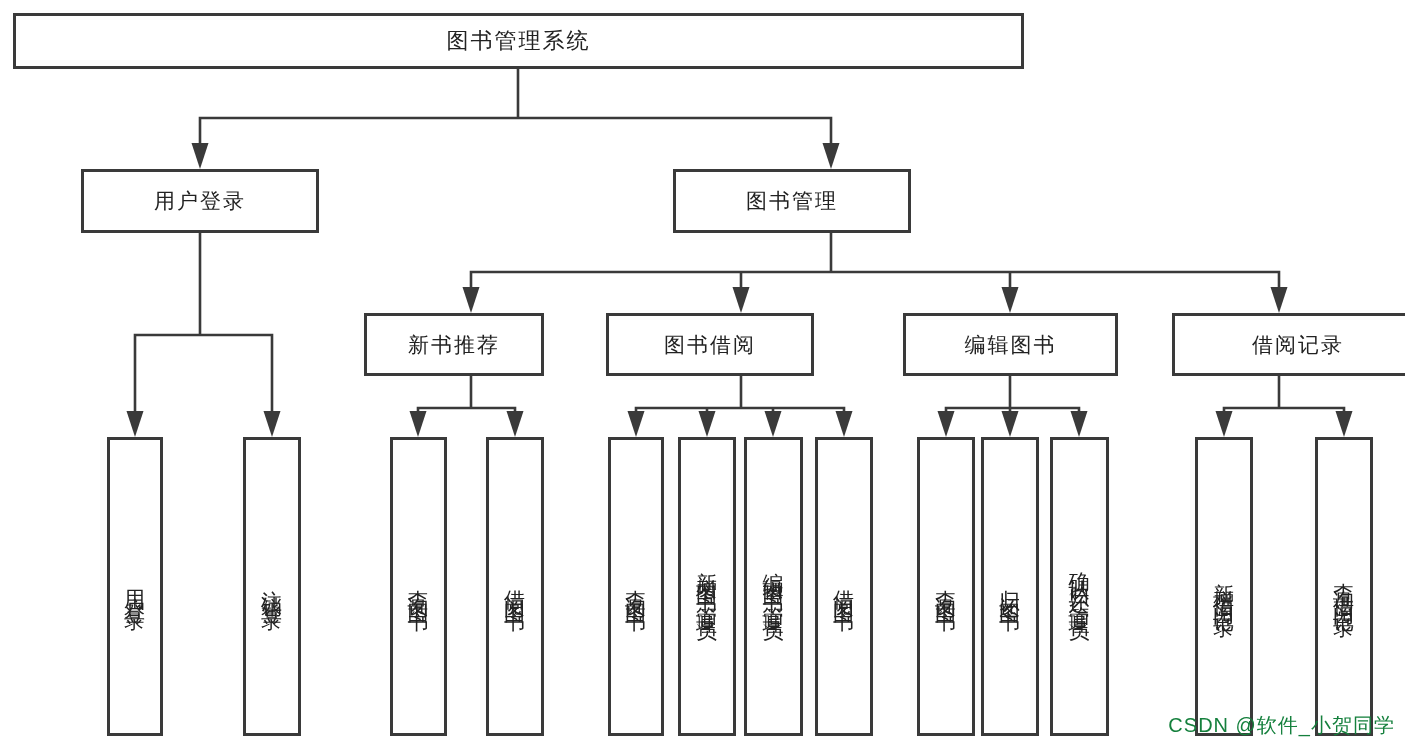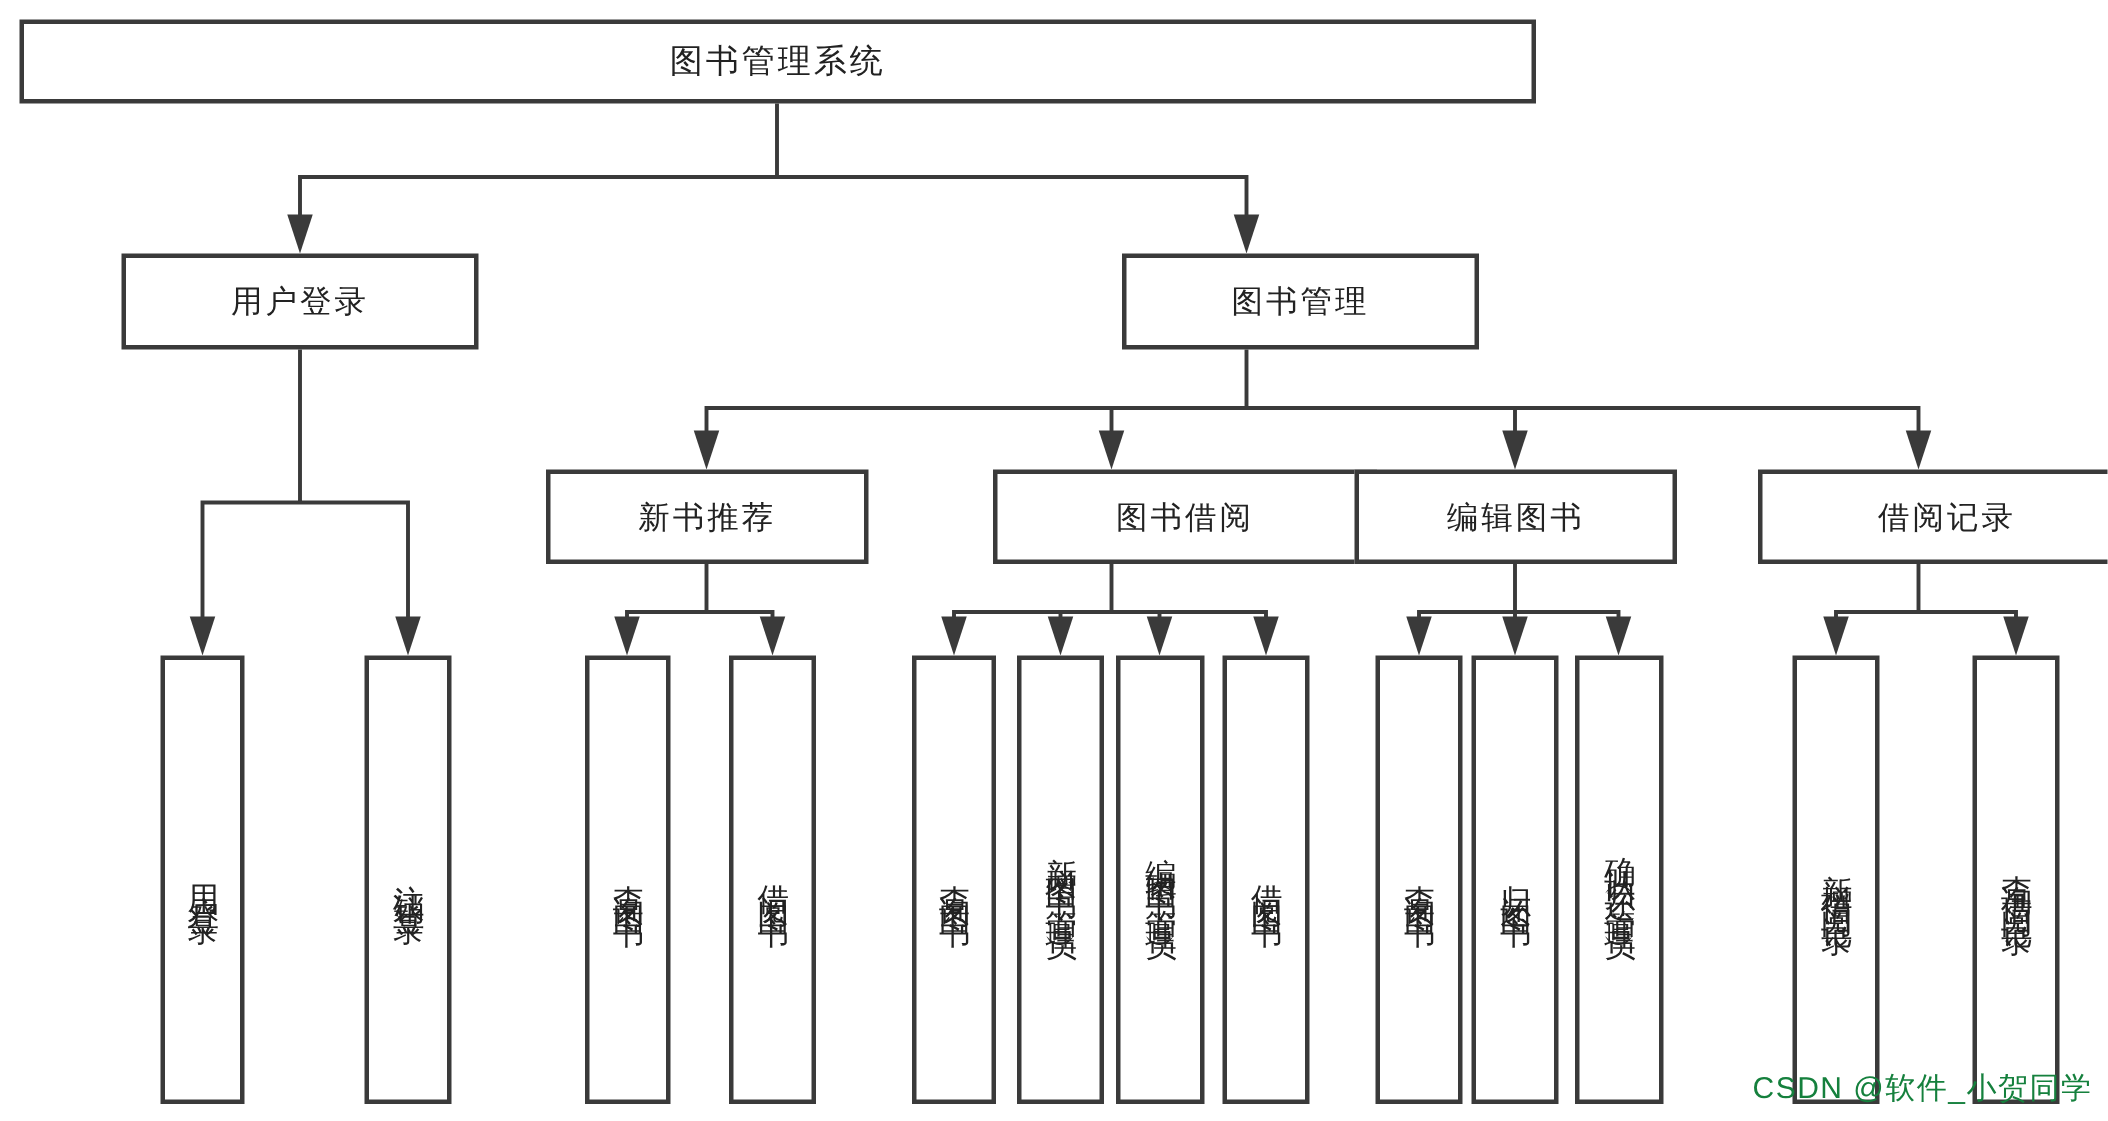--- a/index.html
+++ b/index.html
@@ -91,24 +91,24 @@
     <use href="#arw" transform="translate(946,437)"></use>
     <use href="#arw" transform="translate(1010,437)"></use>
     <use href="#arw" transform="translate(1079,437)"></use>
     <use href="#arw" transform="translate(1224,437)"></use>
     <use href="#arw" transform="translate(1344,437)"></use>
   </svg>
 
   <div class="box h root-box" style="left:13px; top:13px; width:1011px; height:56px;">图书管理系统</div>
 
   <div class="box h" style="left:81px; top:169px; width:238px; height:64px;">用户登录</div>
-  <div class="box h" style="left:748px; top:169px; width:238px; height:64px;">图书管理</div>
+  <div class="box h" style="left:673px; top:169px; width:238px; height:64px;">图书管理</div>
 
-  <div class="box h" style="left:364px; top:313px; width:215px; height:63px;">新书推荐</div>
-  <div class="box h" style="left:662px; top:313px; width:256px; height:63px;">图书借阅</div>
+  <div class="box h" style="left:364px; top:313px; width:180px; height:63px;">新书推荐</div>
+  <div class="box h" style="left:606px; top:313px; width:208px; height:63px;">图书借阅</div>
   <div class="box h" style="left:903px; top:313px; width:215px; height:63px;">编辑图书</div>
   <div class="box h" style="left:1172px; top:313px; width:252px; height:63px;">借阅记录</div>
 
   <div class="box v" style="left:107px; top:437px; width:56px; height:299px;">用户登录</div>
   <div class="box v" style="left:243px; top:437px; width:58px; height:299px;">注销登录</div>
 
   <div class="box v" style="left:390px; top:437px; width:57px; height:299px;">查询图书</div>
   <div class="box v" style="left:486px; top:437px; width:58px; height:299px;">借阅图书</div>
 
   <div class="box v" style="left:608px; top:437px; width:56px; height:299px;">查询图书</div>

